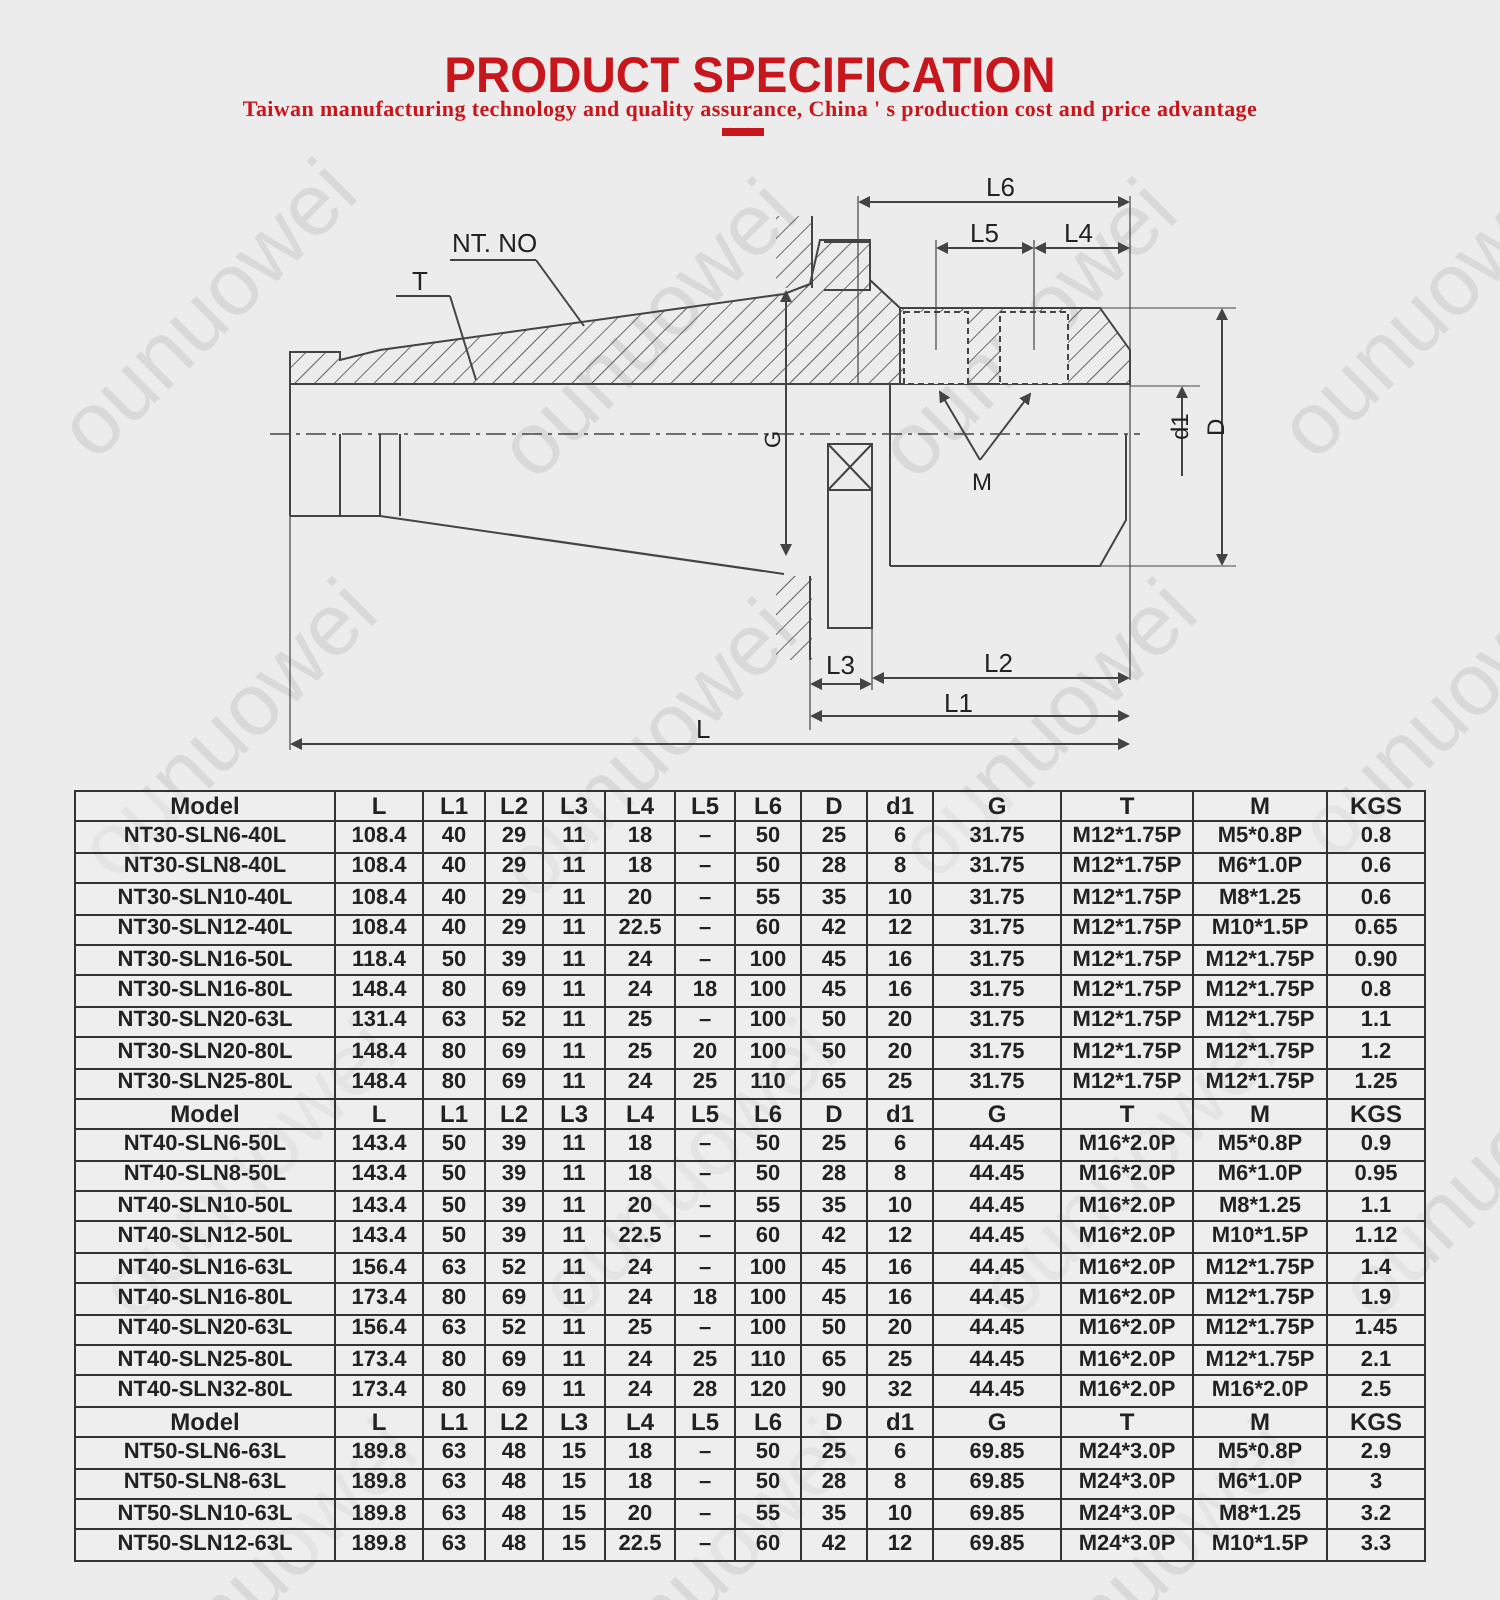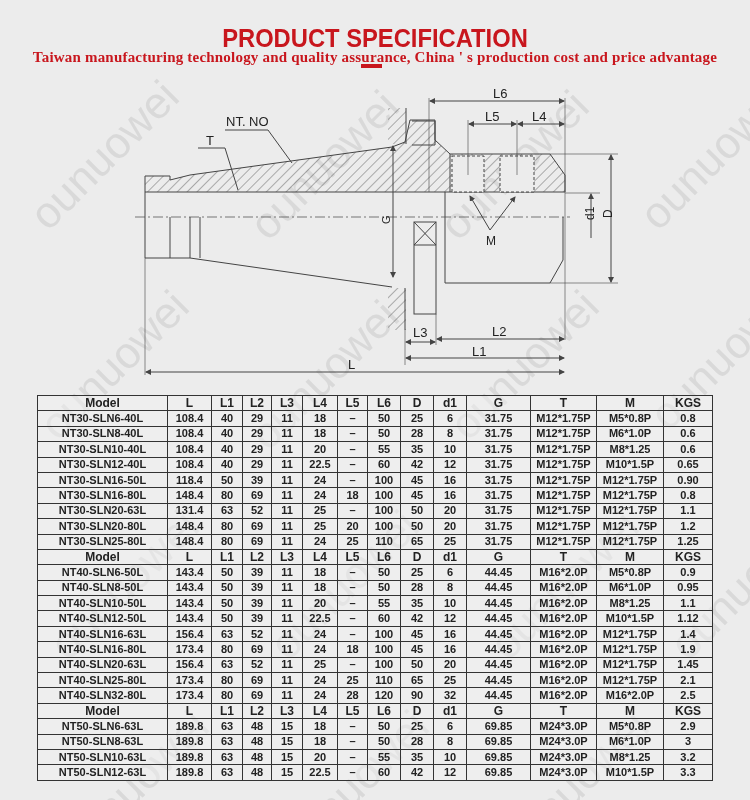--- a/index.html
+++ b/index.html
@@ -1,20 +1,20 @@
 <!DOCTYPE html>
 <html><head>
 <meta charset="utf-8">
 <style>
   * { box-sizing: border-box; margin: 0; padding: 0; }
   html, body { width: 750px; height: 800px; overflow: hidden; }
   body { background: #ececec; font-family: "Liberation Sans", sans-serif; position: relative; color: #222; }
   .header { position: absolute; left: 0; top: 0; width: 750px; height: 80px; text-align: center; padding-left: 32px; }
   .title { position: absolute; top: 24px; left: 0; width: 750px; font-family: "Liberation Sans", sans-serif; font-weight: bold; font-size: 25px; color: #c8161d; letter-spacing: 0px; transform: scaleX(0.95); }
-  .subtitle { position: absolute; top: 49px; left: 0; width: 750px; font-family: "Liberation Serif", serif; font-weight: bold; font-size: 15px; color: #c8161d; letter-spacing: 0.2px; }
+  .subtitle { position: absolute; top: 49px; left: 0; width: 750px; font-family: "Liberation Serif", serif; font-weight: bold; font-size: 11px; color: #c8161d; letter-spacing: 0.2px; }
   .red-bar { position: absolute; top: 64px; left: 361px; width: 21px; height: 4px; background: #c8161d; }
   .drawing { position: absolute; left: 130px; top: 80px; width: 500px; height: 300px; }
   .watermark { position: absolute; font-size: 44px; color: rgba(170,170,170,0.28); transform: rotate(-45deg); font-family: "Liberation Sans", sans-serif; pointer-events: none; white-space: nowrap; }
   table.spec { position: absolute; left: 37px; top: 395px; border-collapse: collapse; table-layout: fixed; width: 675px; }
   table.spec td { border: 1.3px solid #333; height: 15.4px; font-size: 11px; font-weight: bold; text-align: center; line-height: 13px; padding: 0; color: #222; background: rgba(240,240,240,0.5); white-space: nowrap; overflow: hidden; }
   table.spec tr.hdr td { font-size: 12px; }
 </style>
 </head>
 <body>
 

